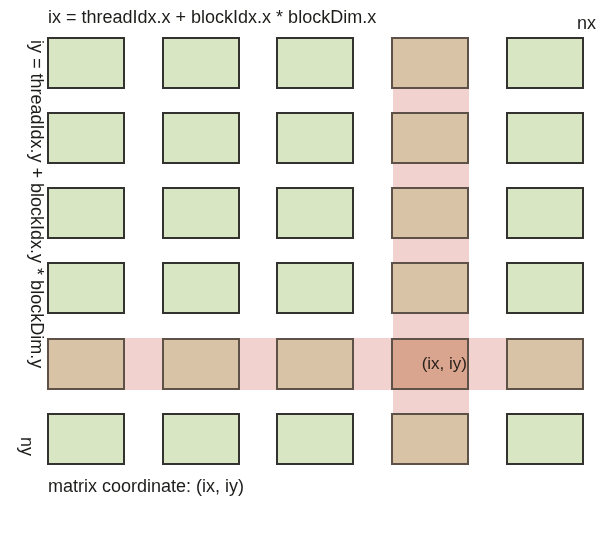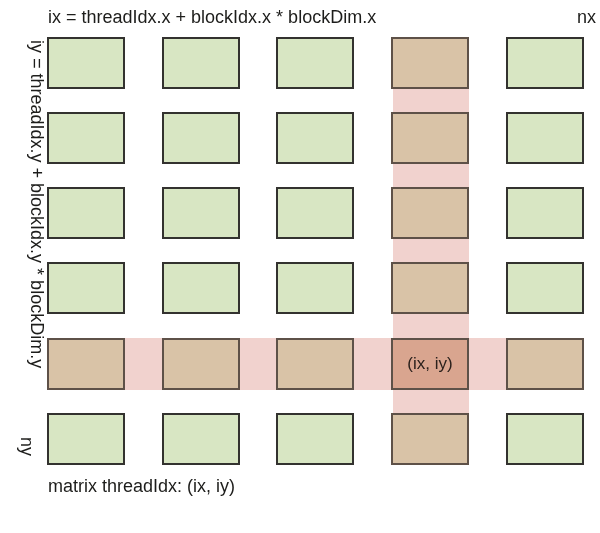--- a/index.html
+++ b/index.html
@@ -3,21 +3,21 @@
 <meta charset="utf-8">
 <style>
   html,body { margin:0; padding:0; background:#ffffff; }
   .diagram {
     position:relative; width:600px; height:533px; background:#ffffff;
     font-family:"Liberation Sans","DejaVu Sans",sans-serif;
     color:#1d1d1b; overflow:hidden;
   }
   .txt { position:absolute; font-size:18px; line-height:1.15; white-space:nowrap; }
   .top-formula { left:48px; top:7px; }
-  .nx-label    { right:4px; top:7px; }
+  .nx-label    { right:4px; top:13px; }
   .left-formula{ left:26px; top:40px; writing-mode:vertical-rl; }
   .ny-label    { left:16px; top:437px; writing-mode:vertical-rl; }
   .caption1    { left:48px; top:476px; }
   .caption2    { left:48px; top:501px; }
 
   .band { position:absolute; }
   .band-v { left:393px; top:37px; width:76px; height:428px; }
   .band-h { left:47px; top:338px; width:537px; height:52px; }
 
   .cell {
@@ -60,27 +60,27 @@
       <div class="cell" style="left: 391px; top: 187px; width: 78px; height: 52px; background: rgb(217, 195, 167); border-color: rgb(94, 81, 72);"></div>
       <div class="cell" style="left: 506px; top: 187px; width: 78px; height: 52px; background: rgb(216, 230, 195); border-color: rgb(51, 50, 47);"></div>
       <div class="cell" style="left: 47px; top: 262px; width: 78px; height: 52px; background: rgb(216, 230, 195); border-color: rgb(51, 50, 47);"></div>
       <div class="cell" style="left: 162px; top: 262px; width: 78px; height: 52px; background: rgb(216, 230, 195); border-color: rgb(51, 50, 47);"></div>
       <div class="cell" style="left: 276px; top: 262px; width: 78px; height: 52px; background: rgb(216, 230, 195); border-color: rgb(51, 50, 47);"></div>
       <div class="cell" style="left: 391px; top: 262px; width: 78px; height: 52px; background: rgb(217, 195, 167); border-color: rgb(94, 81, 72);"></div>
       <div class="cell" style="left: 506px; top: 262px; width: 78px; height: 52px; background: rgb(216, 230, 195); border-color: rgb(51, 50, 47);"></div>
       <div class="cell" style="left: 47px; top: 338px; width: 78px; height: 52px; background: rgb(217, 195, 167); border-color: rgb(94, 81, 72);"></div>
       <div class="cell" style="left: 162px; top: 338px; width: 78px; height: 52px; background: rgb(217, 195, 167); border-color: rgb(94, 81, 72);"></div>
       <div class="cell" style="left: 276px; top: 338px; width: 78px; height: 52px; background: rgb(217, 195, 167); border-color: rgb(94, 81, 72);"></div>
-      <div class="cell" style="left: 391px; top: 338px; width: 78px; height: 52px; background: rgb(217, 165, 143); border-color: rgb(94, 81, 72);">
+      <div class="cell" style="left: 391px; top: 338px; width: 78px; height: 52px; background: rgb(217, 165, 143); border-color: rgb(94, 81, 72); justify-content: flex-end;">
         <span>(ix, iy)</span>
       </div>
       <div class="cell" style="left: 506px; top: 338px; width: 78px; height: 52px; background: rgb(217, 195, 167); border-color: rgb(94, 81, 72);"></div>
       <div class="cell" style="left: 47px; top: 413px; width: 78px; height: 52px; background: rgb(216, 230, 195); border-color: rgb(51, 50, 47);"></div>
       <div class="cell" style="left: 162px; top: 413px; width: 78px; height: 52px; background: rgb(216, 230, 195); border-color: rgb(51, 50, 47);"></div>
       <div class="cell" style="left: 276px; top: 413px; width: 78px; height: 52px; background: rgb(216, 230, 195); border-color: rgb(51, 50, 47);"></div>
       <div class="cell" style="left: 391px; top: 413px; width: 78px; height: 52px; background: rgb(217, 195, 167); border-color: rgb(94, 81, 72);"></div>
       <div class="cell" style="left: 506px; top: 413px; width: 78px; height: 52px; background: rgb(216, 230, 195); border-color: rgb(51, 50, 47);"></div>
     </div>
 
-  <div class="txt caption1">matrix threadIdx: (ix, iy)</div>
+  <div class="txt caption1">matrix coordinate: (ix, iy)</div>
 
 
 </div>
 
 </body></html>

